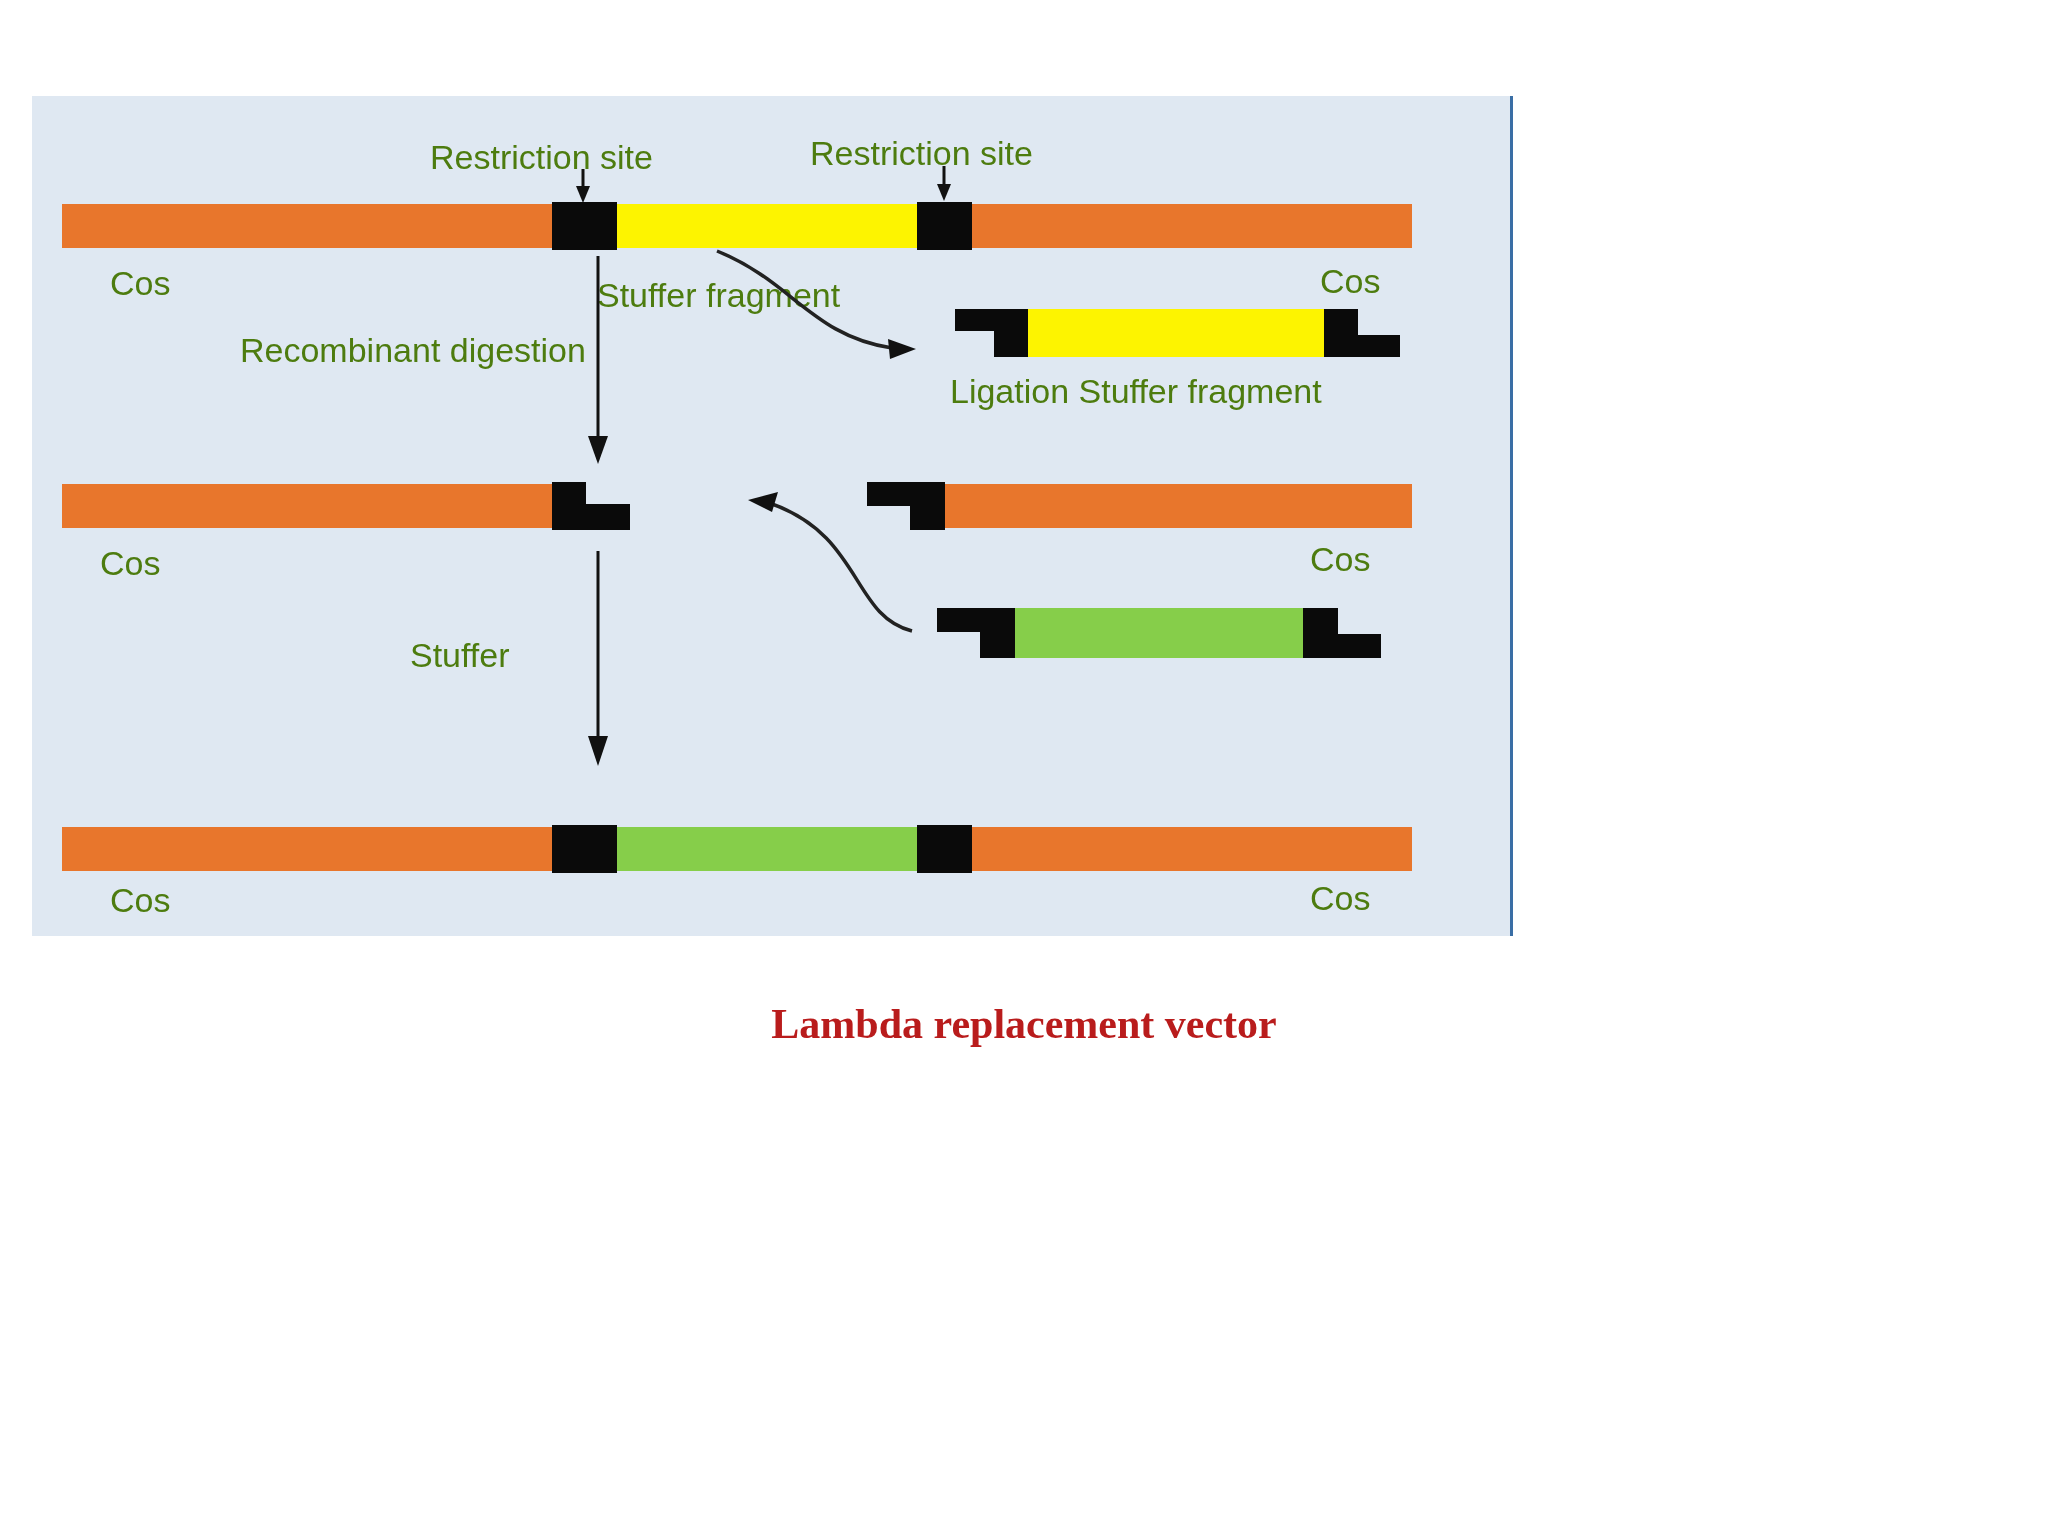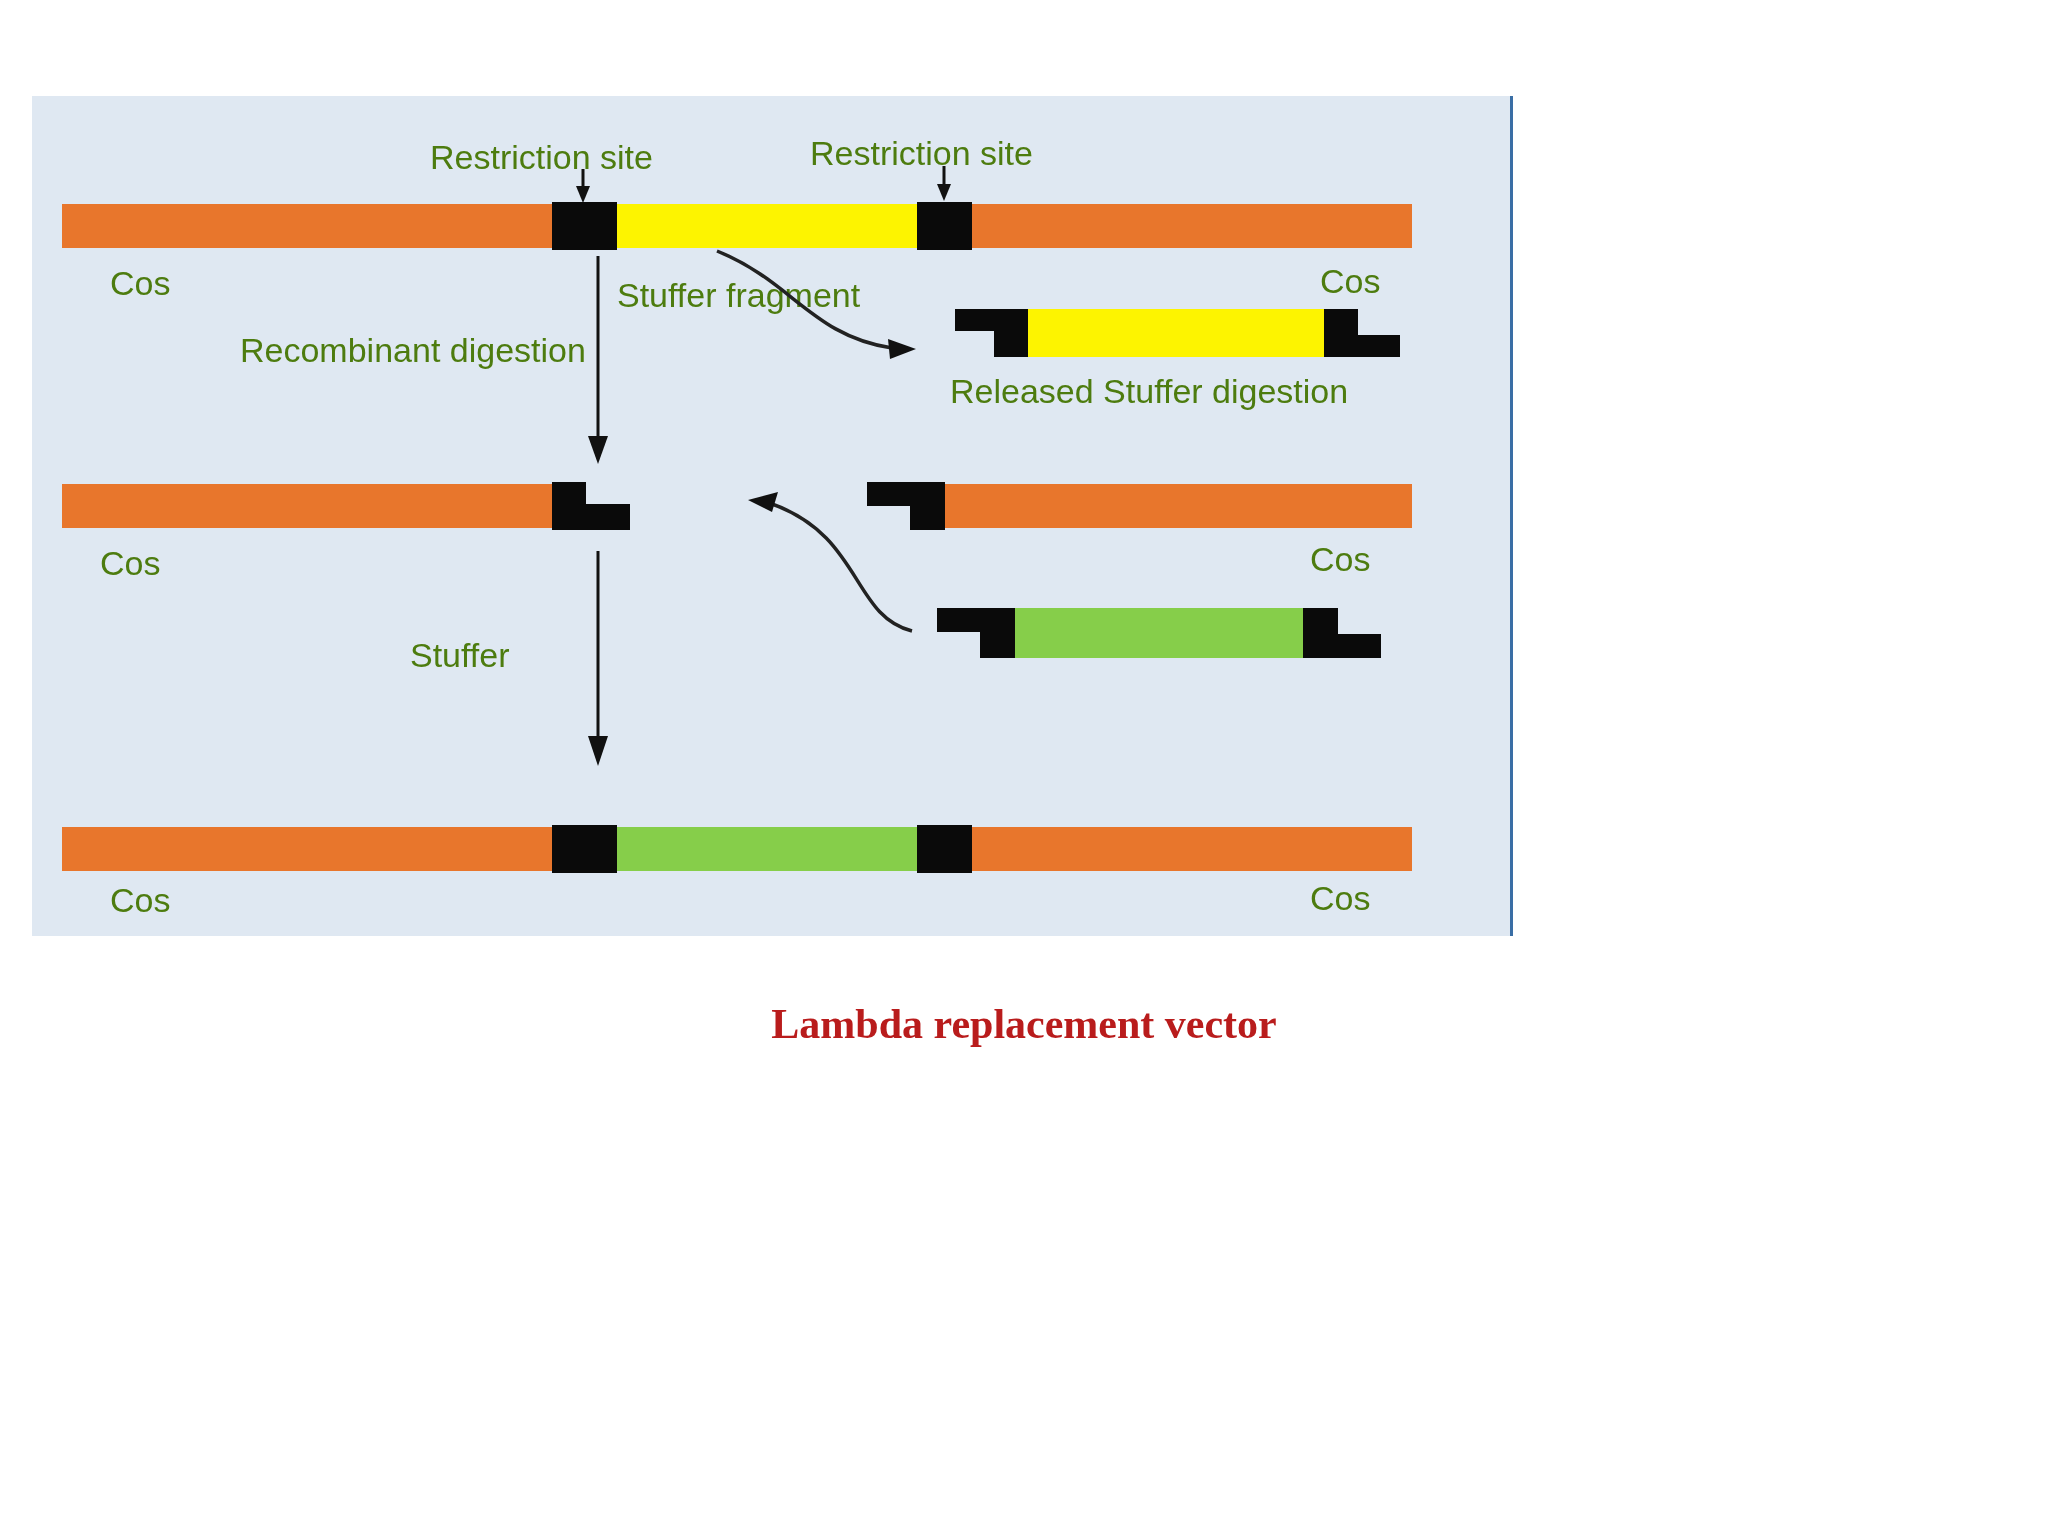--- a/index.html
+++ b/index.html
@@ -76,31 +76,31 @@
 
     <div class="bar orange" style="left:30px; top:108px; width:490px; height:44px;"></div>
     <div class="bar black" style="left:520px; top:106px; width:65px; height:48px;"></div>
     <div class="bar yellow" style="left:585px; top:108px; width:300px; height:44px;"></div>
     <div class="bar black" style="left:885px; top:106px; width:55px; height:48px;"></div>
     <div class="bar orange" style="left:940px; top:108px; width:440px; height:44px;"></div>
 
     <div class="lbl lbl-cos" style="left:78px; top:168px;">Cos</div>
     <div class="lbl lbl-cos" style="left:1288px; top:166px;">Cos</div>
 
-    <div class="lbl lbl-step" style="left:585px; top:180px;">Stuffer fragment</div>
+    <div class="lbl lbl-step" style="left:565px; top:180px;">Stuffer fragment</div>
 
     <div class="lbl lbl-step" style="left:208px; top:235px;">Recombinant digestion</div>
 
     <div class="bar black" style="left:923px; top:213px; width:73px; height:22px;"></div>
     <div class="bar black" style="left:962px; top:213px; width:34px; height:48px;"></div>
     <div class="bar yellow" style="left:996px; top:213px; width:296px; height:48px;"></div>
     <div class="bar black" style="left:1292px; top:213px; width:34px; height:48px;"></div>
     <div class="bar black" style="left:1292px; top:239px; width:76px; height:22px;"></div>
 
-    <div class="lbl lbl-cap" style="left:918px; top:276px;">Released Stuffer digestion</div>
+    <div class="lbl lbl-cap" style="left:918px; top:276px;">Ligation Stuffer fragment</div>
 
     <div class="bar orange" style="left:30px; top:388px; width:490px; height:44px;"></div>
     <div class="bar black" style="left:520px; top:386px; width:34px; height:24px;"></div>
     <div class="bar black" style="left:520px; top:408px; width:78px; height:26px;"></div>
 
     <div class="lbl lbl-cos" style="left:68px; top:448px;">Cos</div>
 
     <div class="bar black" style="left:835px; top:386px; width:78px; height:24px;"></div>
     <div class="bar black" style="left:878px; top:386px; width:35px; height:48px;"></div>
     <div class="bar orange" style="left:913px; top:388px; width:467px; height:44px;"></div>

